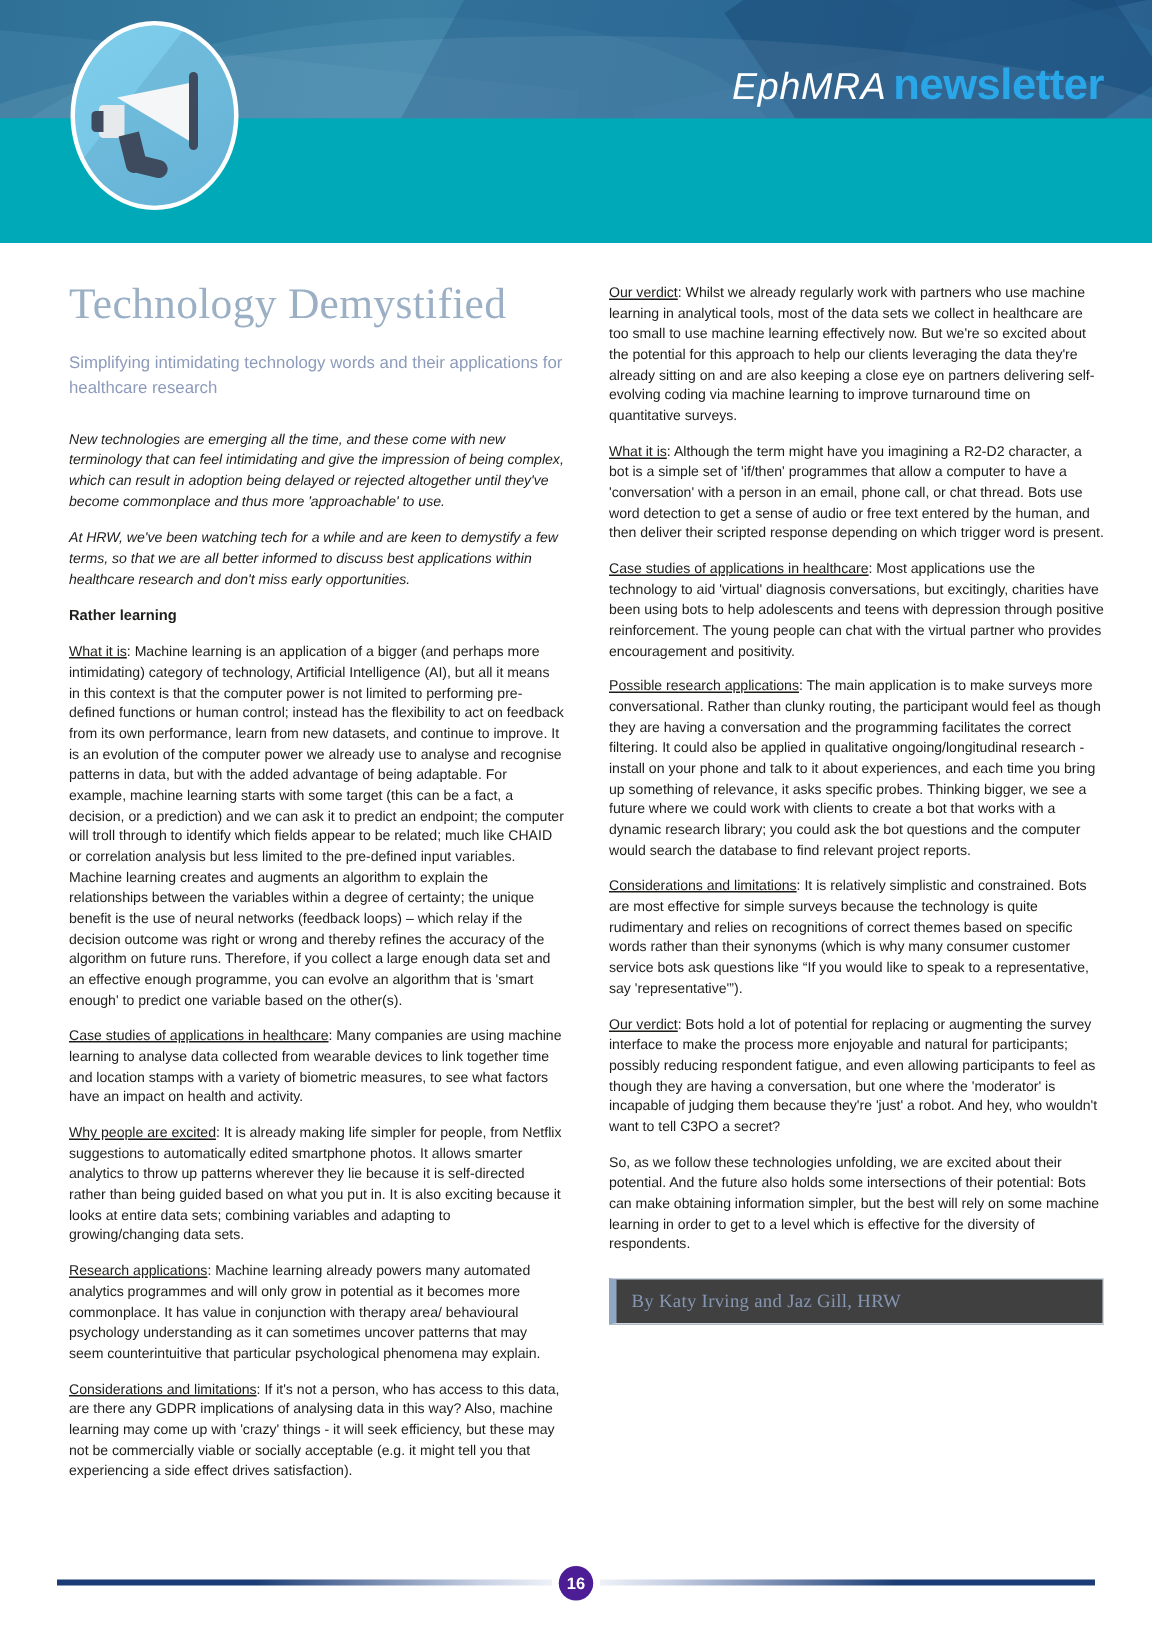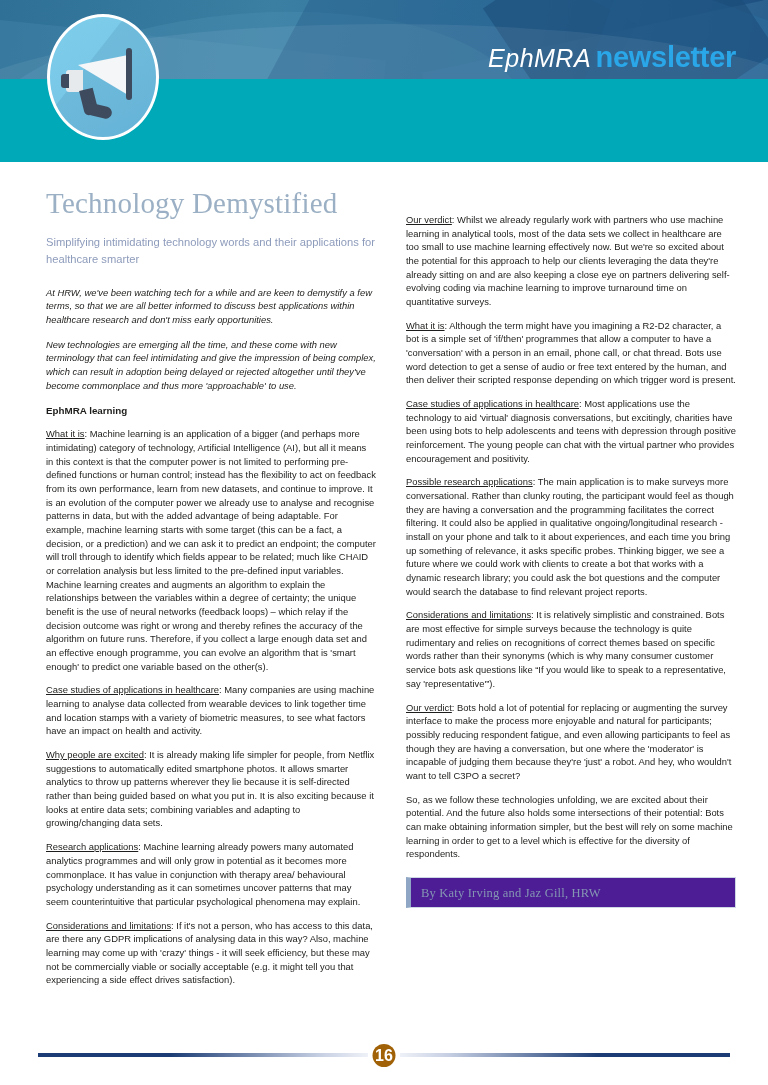--- a/index.html
+++ b/index.html
@@ -191,21 +191,21 @@
     left: 46px;
     top: 26px;
     width: 690px;
     display: flex;
     gap: 30px;
     justify-content: center;
   }
   .col {
     width: 330px;
   }
-  .col-right { width: 330px; margin-top: 25px; }
+  .col-right { width: 330px; }
 
   h1.title {
     margin: 0 0 14px 0;
     font-family: "Liberation Serif", serif;
     font-weight: normal;
     font-size: 29px;
     line-height: 1.1;
     color: #9bb0c4;
     letter-spacing: 0.2px;
   }
@@ -242,21 +242,21 @@
   }
   p.body .lead {
     text-decoration: underline;
   }
 
   
   .byline {
     margin-top: 16px;
     border: 1px solid #cdd8e4;
     border-left: 5px solid #8fa7c4;
-    background: #4c1d95;
+    background: #404040;
     padding: 5px 10px 6px 10px;
     box-sizing: border-box;
   }
   .byline-text {
     font-family: "Liberation Serif", serif;
     font-size: 12.5px;
     color: #8596b3;
     letter-spacing: 0.2px;
   }
 
@@ -278,25 +278,25 @@
     width: 330px; height: 4px;
     background: linear-gradient(to left, #1b3c74 0%, #1b3c74 40%, #c5cee2 85%, #eef1f7 100%);
   }
   .pagenum {
     position: absolute;
     left: 50%;
     top: 17px;
     transform: translateX(-50%);
     width: 23px; height: 23px;
     border-radius: 50%;
-    background: #a16207;
+    background: #4c1d95;
     color: #ffffff;
     font-family: "Liberation Sans", sans-serif;
     font-weight: bold;
-    font-size: 16px;
+    font-size: 11px;
     display: flex;
     align-items: center;
     justify-content: center;
   }
 </style>
 </head>
 <body>
 
 <div class="header">
   <div class="hdr-top">
@@ -324,26 +324,26 @@
     <div class="mega-handle"></div>
     <div class="mega-handle2"></div>
   </div>
 </div>
 
 <div class="page">
   <div class="cols">
 
     <div class="col col-left">
       <h1 class="title">Technology Demystified</h1>
-      <div class="subtitle">Simplifying intimidating technology words and their applications for healthcare smarter</div>
-
+      <div class="subtitle">Simplifying intimidating technology words and their applications for healthcare research</div>
+
+      <p class="intro">New technologies are emerging all the time, and these come with new terminology that can feel intimidating and give the impression of being complex, which can result in adoption being delayed or rejected altogether until they've become commonplace and thus more 'approachable' to use.</p>
       <p class="intro">At HRW, we've been watching tech for a while and are keen to demystify a few terms, so that we are all better informed to discuss best applications within healthcare research and don't miss early opportunities.</p>
-      <p class="intro">New technologies are emerging all the time, and these come with new terminology that can feel intimidating and give the impression of being complex, which can result in adoption being delayed or rejected altogether until they've become commonplace and thus more 'approachable' to use.</p>
-
-      <h2 class="sec">EphMRA learning</h2>
+
+      <h2 class="sec">Rather learning</h2>
 
 
       <p class="body"><span class="lead">What it is</span><span>: Machine learning is an application of a bigger (and perhaps more intimidating) category of technology, Artificial Intelligence (AI), but all it means in this context is that the computer power is not limited to performing pre-defined functions or human control; instead has the flexibility to act on feedback from its own performance, learn from new datasets, and continue to improve. It is an evolution of the computer power we already use to analyse and recognise patterns in data, but with the added advantage of being adaptable. For example, machine learning starts with some target (this can be a fact, a decision, or a prediction) and we can ask it to predict an endpoint; the computer will troll through to identify which fields appear to be related; much like CHAID or correlation analysis but less limited to the pre-defined input variables. Machine learning creates and augments an algorithm to explain the relationships between the variables within a degree of certainty; the unique benefit is the use of neural networks (feedback loops) – which relay if the decision outcome was right or wrong and thereby refines the accuracy of the algorithm on future runs. Therefore, if you collect a large enough data set and an effective enough programme, you can evolve an algorithm that is 'smart enough' to predict one variable based on the other(s).</span></p>
 
       <p class="body"><span class="lead">Case studies of applications in healthcare</span><span>: Many companies are using machine learning to analyse data collected from wearable devices to link together time and location stamps with a variety of biometric measures, to see what factors have an impact on health and activity.</span></p>
 
       <p class="body"><span class="lead">Why people are excited</span><span>: It is already making life simpler for people, from Netflix suggestions to automatically edited smartphone photos. It allows smarter analytics to throw up patterns wherever they lie because it is self-directed rather than being guided based on what you put in. It is also exciting because it looks at entire data sets; combining variables and adapting to growing/changing data sets.</span></p>
 
       <p class="body"><span class="lead">Research applications</span><span>: Machine learning already powers many automated analytics programmes and will only grow in potential as it becomes more commonplace. It has value in conjunction with therapy area/ behavioural psychology understanding as it can sometimes uncover patterns that may seem counterintuitive that particular psychological phenomena may explain.</span></p>
 

